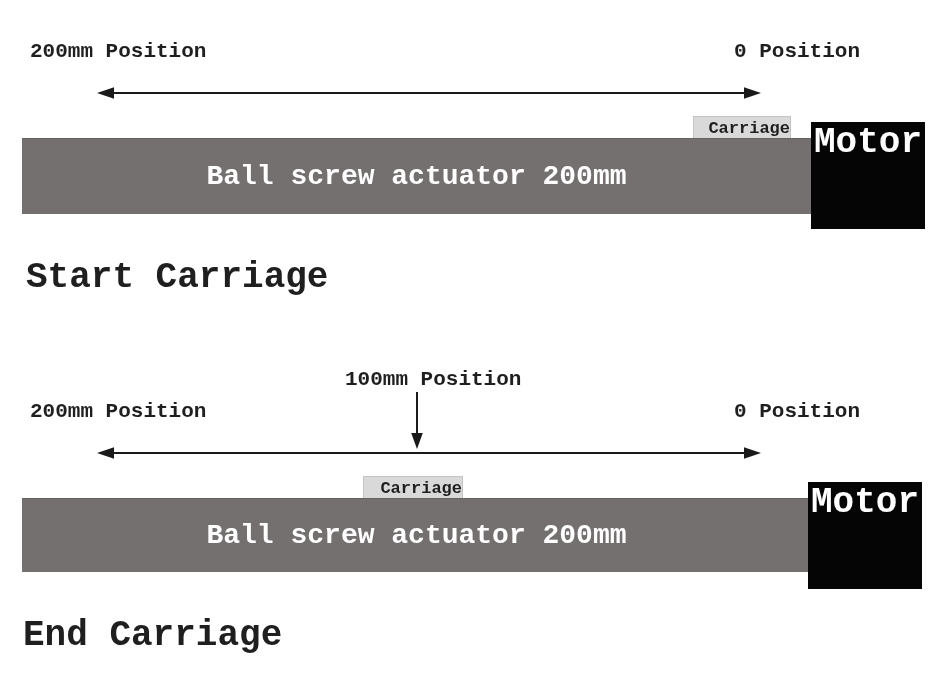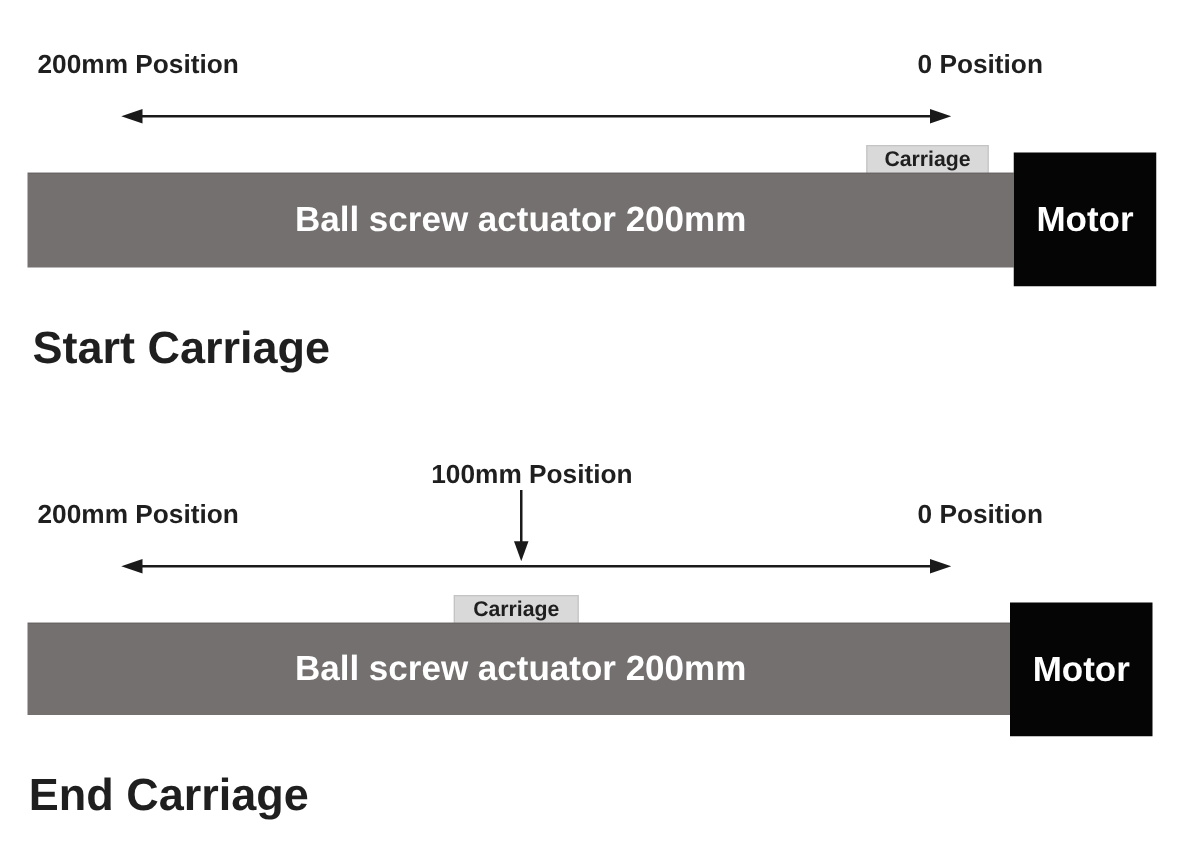--- a/index.html
+++ b/index.html
@@ -10,21 +10,21 @@
     --arrow-stroke:#1a1a1a;
     --text-dark:#1f1f1f;
     --text-light:#ffffff;
     --background:#ffffff;
   }
   html,body{margin:0;padding:0;background:var(--background);}
   .canvas{
     position:relative;
     width:950px;height:657px;
     background:var(--background);
-    font-family:Liberation Sans, sans-serif;
+    font-family:Liberation Mono, monospace;
     font-weight:bold;
     color:var(--text-dark);
     overflow:hidden;
   }
   .abs{position:absolute;}
   .pos-label{
     font-size:21px;
     line-height:1.1;
     white-space:nowrap;
   }
@@ -35,29 +35,29 @@
   }
   .actuator-bar{
     background:var(--actuator-fill);
     display:flex;align-items:center;justify-content:center;
     color:var(--text-light);
     font-size:28px;
     box-shadow:inset 0 1px 0 rgba(0,0,0,0.12);
   }
   .motor-block{
     background:var(--motor-fill);
-    display:flex;align-items:center;justify-content:center;
+    display:flex;align-items:flex-start;justify-content:center;
     color:var(--text-light);
-    font-size:28px;
+    font-size:36px;
   }
   .carriage-block{
     background:var(--carriage-fill);
     border:1px solid var(--carriage-border);
     box-sizing:border-box;
-    display:flex;align-items:center;justify-content:center;
+    display:flex;align-items:center;justify-content:flex-end;
     font-size:17px;
     color:var(--text-dark);
   }
   .arrow-svg line{stroke:var(--arrow-stroke);stroke-width:2;}
   .arrow-svg polygon{fill:var(--arrow-stroke);}
 </style>
 </head>
 <body>
 
 <div class="canvas">

